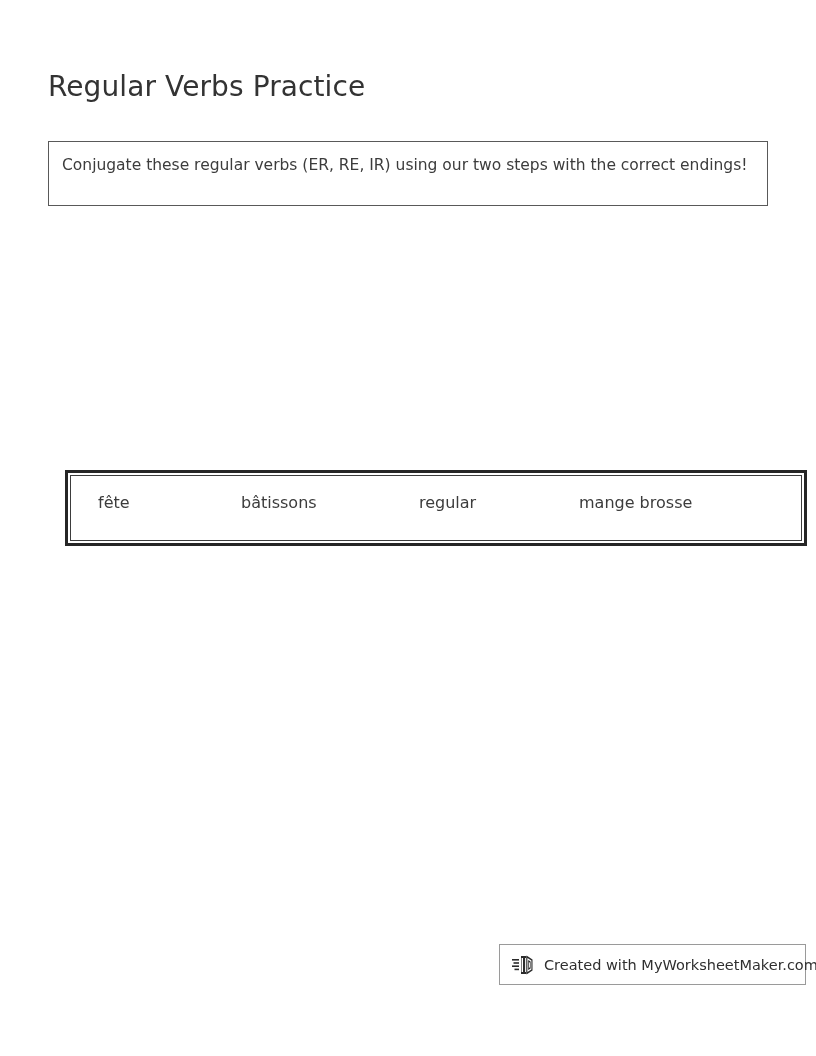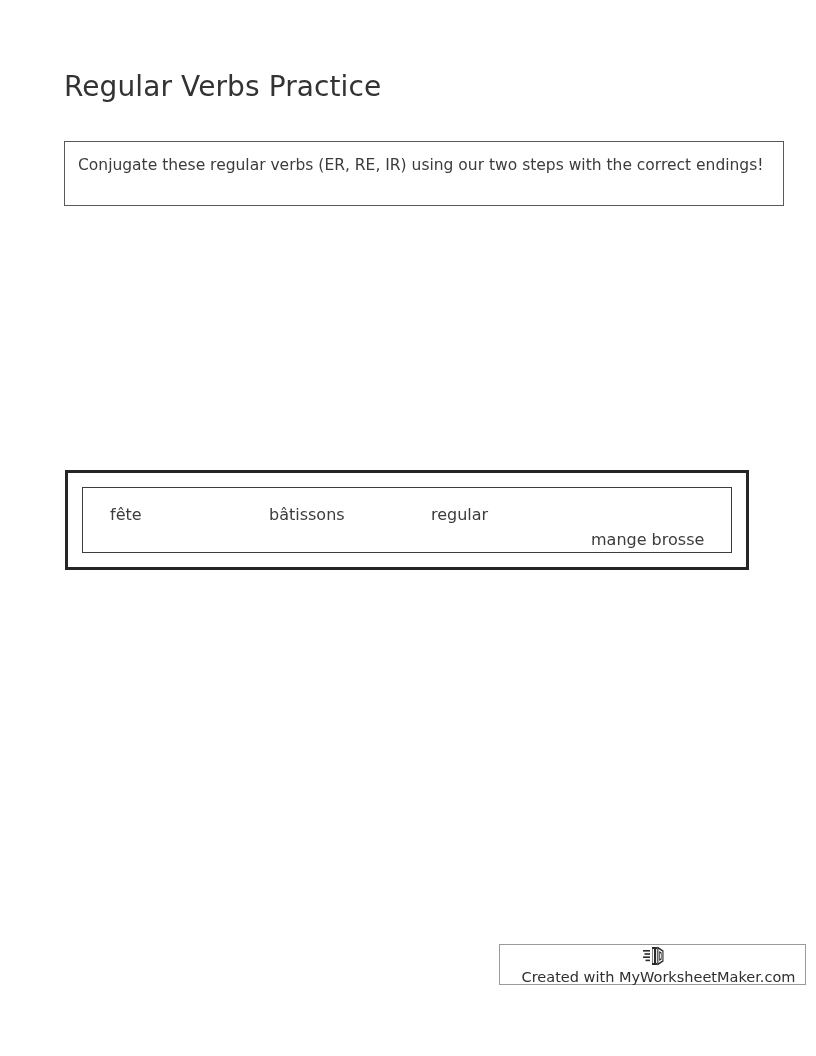--- a/index.html
+++ b/index.html
@@ -20,98 +20,96 @@
   .page {
     position: absolute;
     inset: 0;
     width: 816px;
     height: 1056px;
   }
 
   
   .worksheet-title {
     position: absolute;
-    left: 64px;
+    left: 48px;
     top: 48px;
     font-size: 28px;
     font-weight: 400;
     line-height: 40px;
     letter-spacing: 0.1px;
     color: #333333;
     white-space: nowrap;
   }
 
   
   .instructions-box {
     position: absolute;
     left: 48px;
     top: 141px;
     width: 720px;
     min-height: 65px;
     box-sizing: border-box;
     border: 1px solid #595959;
     background: #ffffff;
     padding: 11px 13px 6px 13px;
-    margin-left: 16px;
   }
   .instructions-text {
     font-size: 15.5px;
     line-height: 24px;
     color: #3c3c3c;
     font-weight: 400;
   }
 
   
   .word-bank {
     position: absolute;
     left: 65px;
     top: 470px;
-    width: 684px;
+    width: 742px;
     box-sizing: border-box;
     border: 3px solid #262626;
     background: #ffffff;
-    padding: 14px;
+    padding: 2px;
   }
   .word-bank-inner {
     border: 1px solid #3d3d3d;
     box-sizing: border-box;
     padding: 10px 0 12px 0;
     min-height: 66px;
   }
   .word-bank-row {
     position: relative;
     height: 34px;
   }
   .word-bank-item {
     position: absolute;
     top: 0;
     font-size: 16px;
     line-height: 34px;
     color: #3c3c3c;
     white-space: nowrap;
   }
   .wb-col-1 { left: 27px; }
-  .wb-col-2 { left: 186px; }
+  .wb-col-2 { left: 170px; }
   .wb-col-3 { left: 348px; }
-  .wb-col-4 { left: 508px; margin-top: 25px; }
+  .wb-col-4 { left: 508px; }
 
   
   .footer-badge {
     position: absolute;
     left: 499px;
     top: 944px;
     width: 307px;
     height: 41px;
     box-sizing: border-box;
     border: 1px solid #9a9a9a;
     background: #ffffff;
     display: flex;
     align-items: center;
     padding-left: 12px;
-    flex-direction: column;
   }
   .footer-logo {
     width: 24px;
     height: 22px;
     flex: 0 0 auto;
     margin-right: 8px;
     display: block;
   }
   .footer-text {
     font-size: 14.5px;

